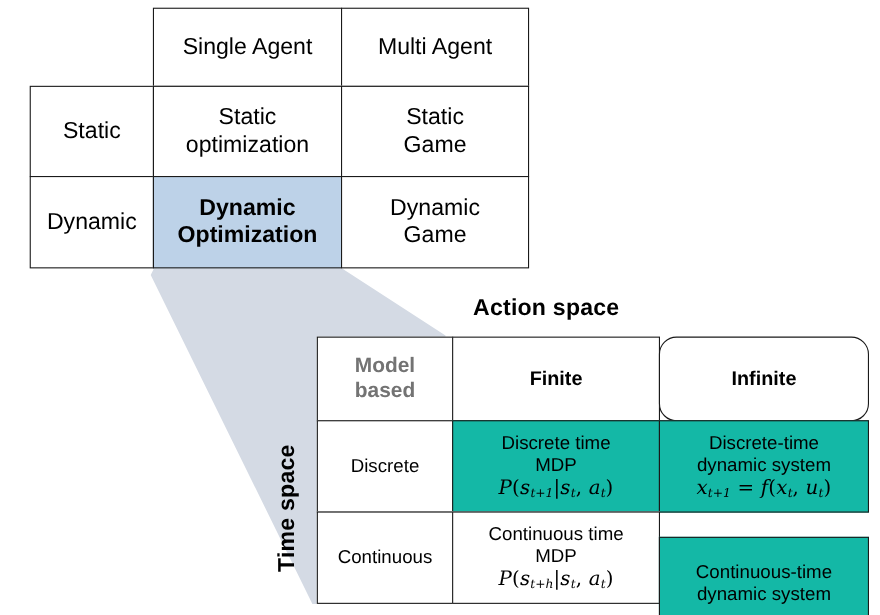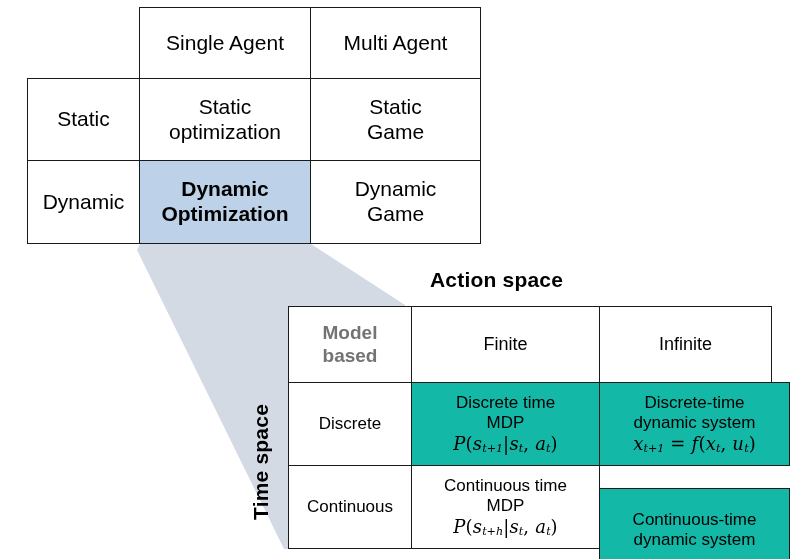--- a/index.html
+++ b/index.html
@@ -49,21 +49,21 @@
 
   
   #funnel {
     position: absolute;
     left: 0; top: 0;
     width: 800px; height: 559px;
     pointer-events: none;
   }
 
   
-  .b-hdr { font-size: 18px; }
+  .b-hdr { font-size: 18px; font-weight: bold; }
   .b-rowhdr { font-size: 17px; }
   .b-body { font-size: 17px; }
   .model-based {
     color: #737373;
     font-weight: bold;
     font-size: 19px;
   }
   .highlight-cream { background: #14b8a6; }
 
   
@@ -177,21 +177,21 @@
     <span class="inner model-based">
       <span class="line">Model</span>
       <span class="line">based</span>
     </span>
   </div>
 
   <div class="cell b-hdr" style="left:411px; top:306px; width:189px; height:77px;">
     <span class="inner">Finite</span>
   </div>
 
-  <div class="cell b-hdr" style="left:599px; top:306px; width:173px; height:77px;">
+  <div class="cell b-hdr" style="left:599px; top:306px; width:191px; height:77px;border-radius:16px;">
     <span class="inner">Infinite</span>
   </div>
 
   <div class="cell b-rowhdr" style="left:288px; top:382px; width:124px; height:84px;">
     <span class="inner">Discrete</span>
   </div>
 
   <div class="cell b-body highlight-cream" style="left:411px; top:382px; width:189px; height:84px;">
     <span class="inner">
       <span class="line">Discrete time</span>

